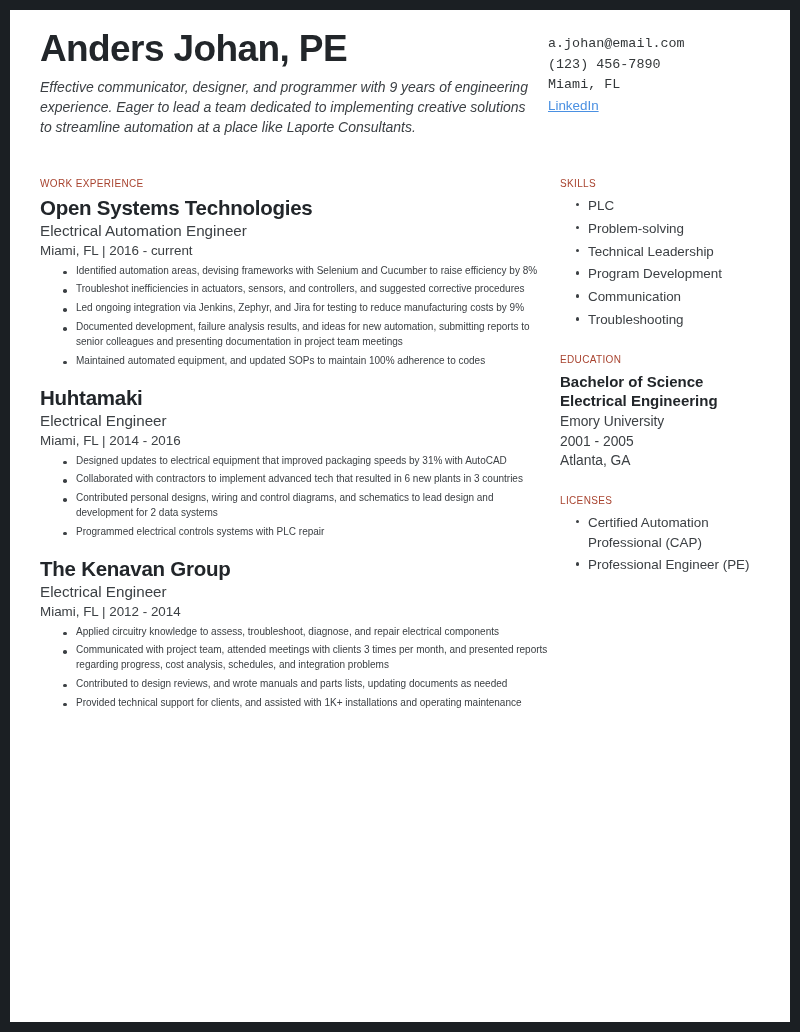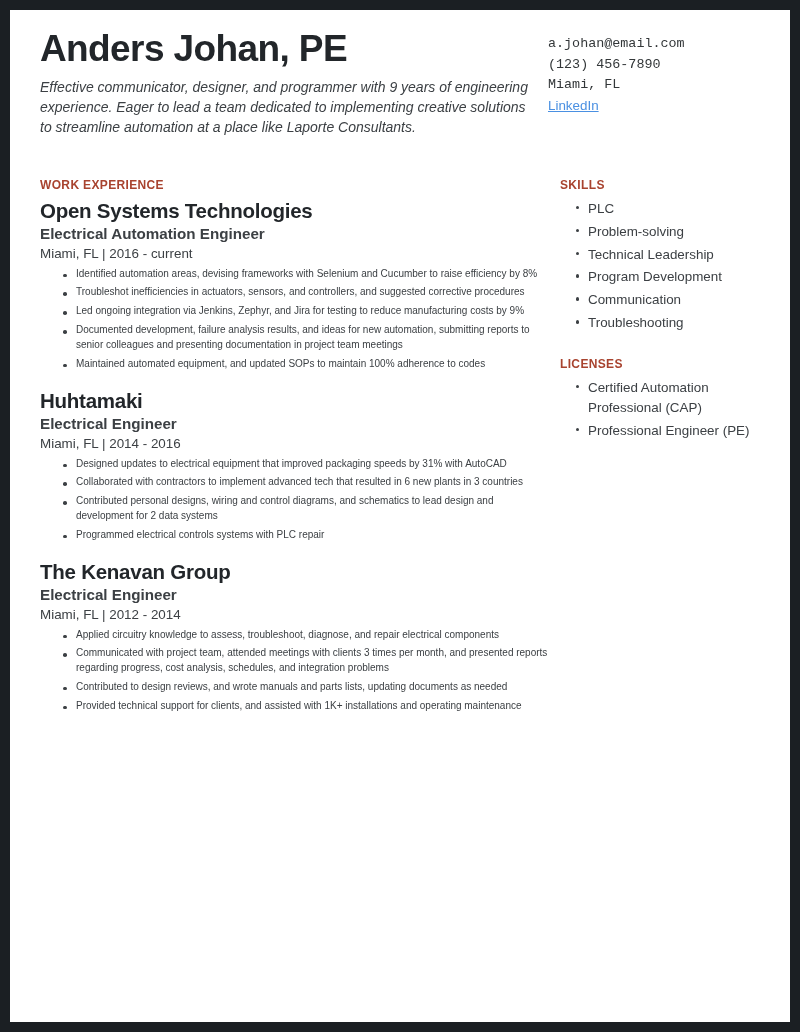--- a/index.html
+++ b/index.html
@@ -86,22 +86,22 @@
     left: 30px;
     top: 168px;
     width: 720px;
     display: flex;
     align-items: flex-start;
   }
   .col-main { width: 510px; }
   .col-side { width: 200px; margin-left: 10px; }
 
   .section-title {
-    font-size: 12px;
-    font-weight: bold;
+    font-size: 10px;
+    font-weight: normal;
     color: #a8432f;
     letter-spacing: 0.35px;
     margin: 0 0 6px 0;
     text-transform: uppercase;
   }
   .col-side .section-title { margin-bottom: 7px; }
 
   
   .job { margin-bottom: 17px; }
   .job:last-child { margin-bottom: 0; }
@@ -111,21 +111,20 @@
     color: #22262a;
     letter-spacing: -0.25px;
     line-height: 1.22;
     margin: 0 0 1px 0;
   }
   .job-title {
     font-size: 15.2px;
     color: #3c4044;
     line-height: 1.34;
     margin: 0 0 1px 0;
-    font-weight: bold;
   }
   .job-meta {
     font-size: 13.4px;
     color: #3c4044;
     line-height: 1.36;
     margin: 0 0 3px 0;
   }
   ul.bullets {
     margin: 0;
     padding: 0 0 0 36px;
@@ -266,20 +265,28 @@
           <ul class="side-bullets">
             <li>PLC</li>
             <li>Problem-solving</li>
             <li>Technical Leadership</li>
             <li>Program Development</li>
             <li>Communication</li>
             <li>Troubleshooting</li>
           </ul>
         </div>
 
+        <div class="side-block">
+          <h2 class="section-title">EDUCATION</h2>
+          <div class="edu-degree">Bachelor of Science</div>
+          <div class="edu-field">Electrical Engineering</div>
+          <div class="edu-line">Emory University</div>
+          <div class="edu-line">2001 - 2005</div>
+          <div class="edu-line">Atlanta, GA</div>
+        </div>
 
         <div class="side-block">
           <h2 class="section-title">LICENSES</h2>
           <ul class="side-bullets">
             <li>Certified Automation Professional (CAP)</li>
             <li>Professional Engineer (PE)</li>
           </ul>
         </div>
 
       </div>

